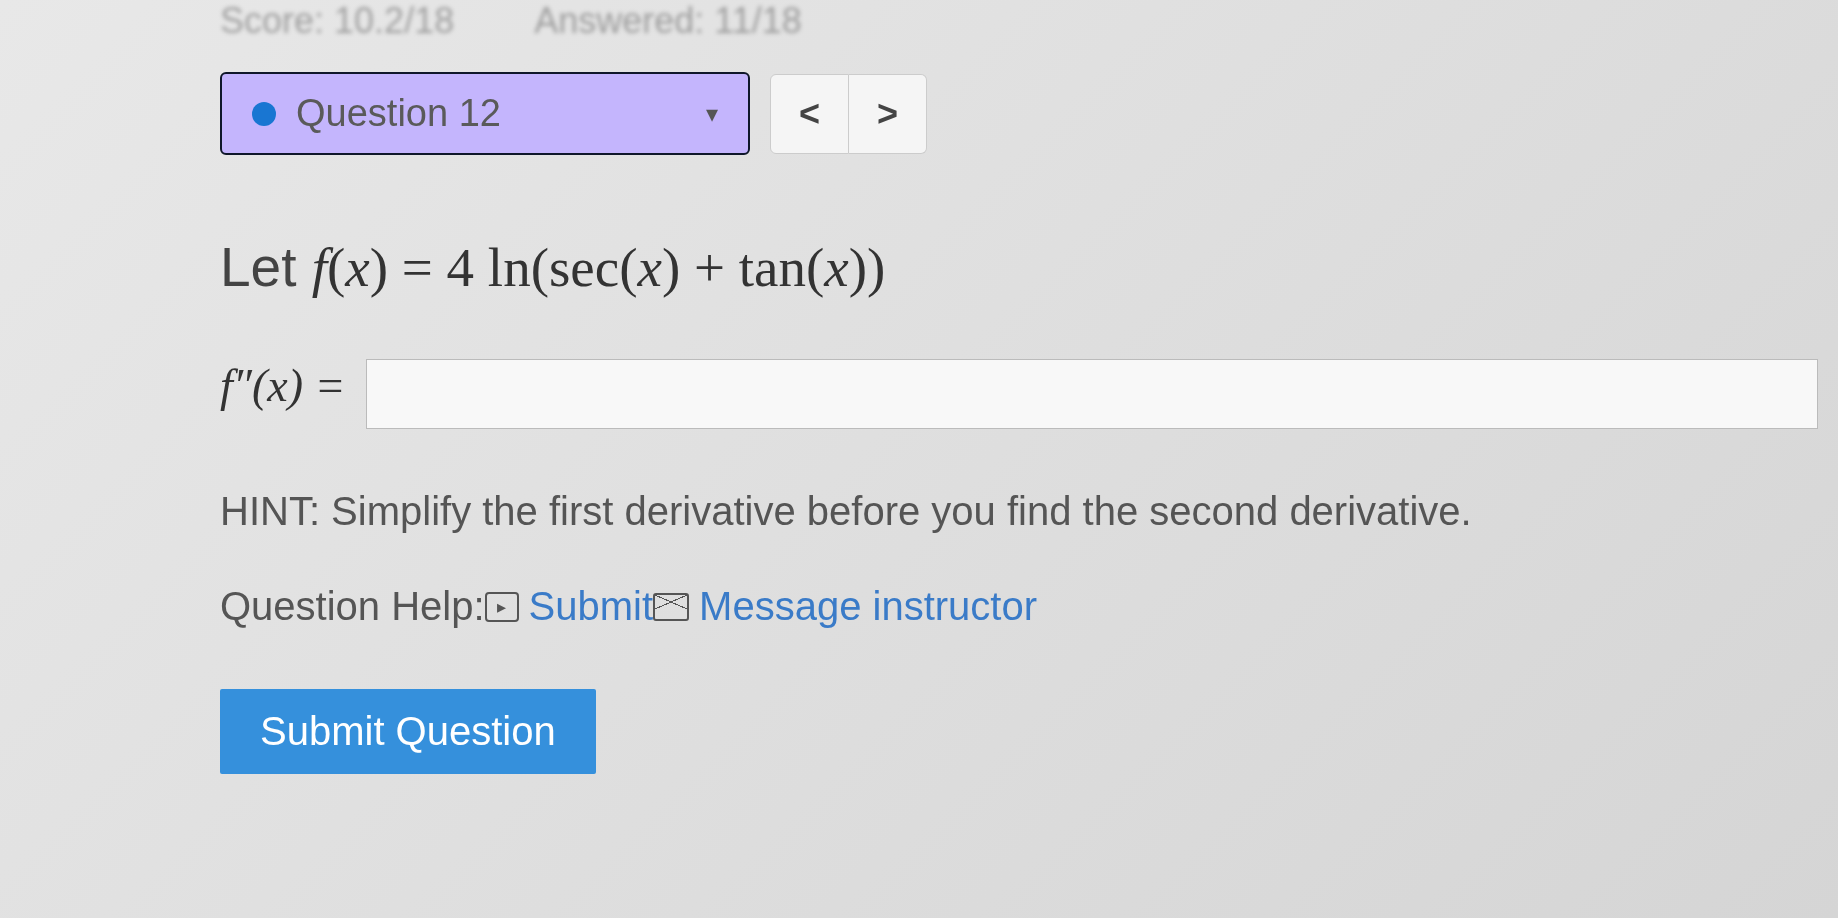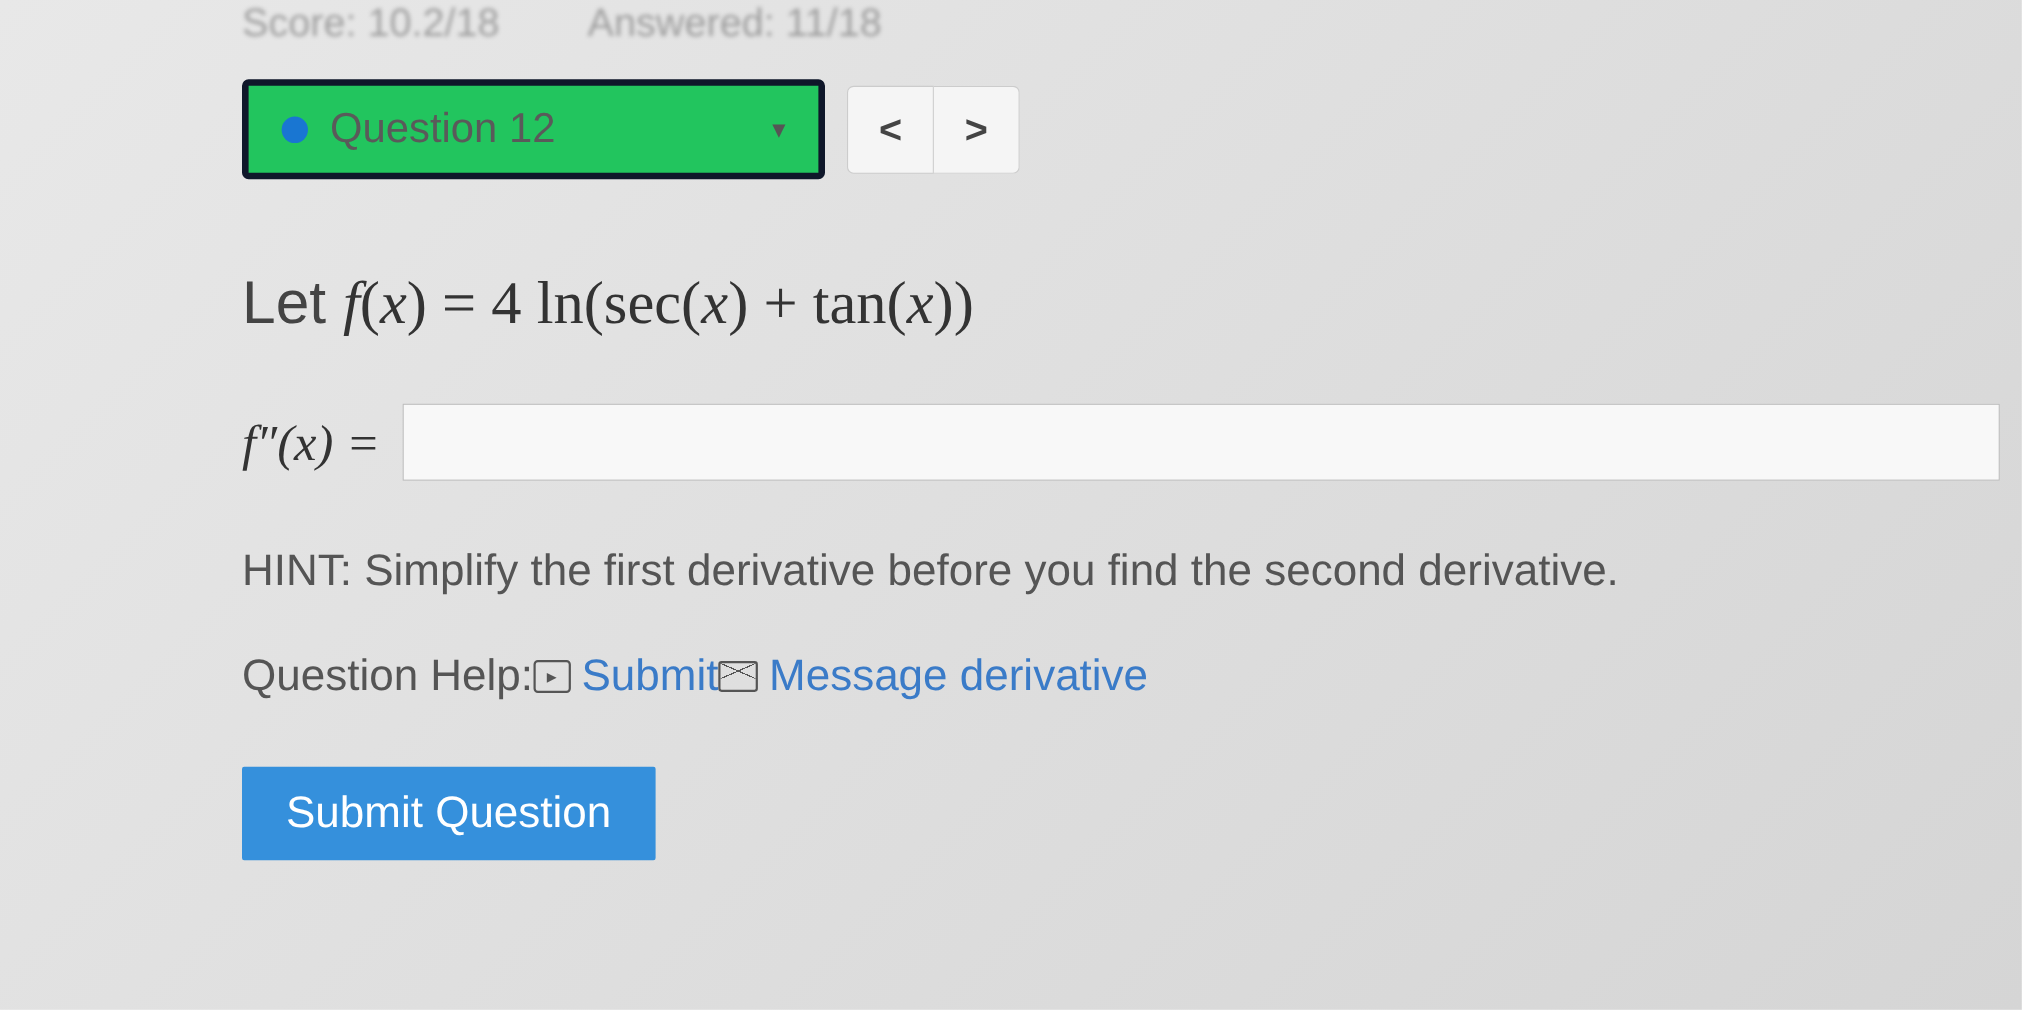--- a/index.html
+++ b/index.html
@@ -29,22 +29,22 @@
     }
     .question-nav {
       display: flex;
       align-items: center;
       gap: 20px;
       padding: 0 20px 50px 20px;
     }
     .question-dropdown {
       display: flex;
       align-items: center;
-      background: #22c55e;
-      border: 6px solid #0f172a;
+      background: #c4b5fd;
+      border: 2px solid #0f172a;
       border-radius: 6px;
       padding: 18px 30px;
       gap: 20px;
       width: 530px;
       justify-content: space-between;
       cursor: pointer;
     }
     .question-left {
       display: flex;
       align-items: center;
@@ -96,21 +96,20 @@
     .math-let {
       font-family: Arial, sans-serif;
       color: #444;
     }
     .math-italic {
       font-style: italic;
       font-family: 'Times New Roman', serif;
     }
     .answer-row {
       display: flex;
-      align-items: center;
       gap: 20px;
       margin-bottom: 60px;
     }
     .answer-label {
       font-size: 46px;
       font-family: 'Times New Roman', serif;
       font-style: italic;
       color: #333;
     }
     .answer-input {
@@ -228,21 +227,21 @@
     <div class="hint-text">HINT: Simplify the first derivative before you find the second derivative.</div>
 
     <div class="help-row">
       <span>Question Help:</span>
       <span class="help-link">
         <span class="help-icon-box">▸</span>
         <span>Submit</span>
       </span>
       <span class="help-link">
         <span class="mail-icon"></span>
-        <span>Message derivative</span>
+        <span>Message instructor</span>
       </span>
     </div>
 
     <button class="submit-btn">
       <span>Submit Question</span>
     </button>
   </div>
 </div>
 
 </body></html>

